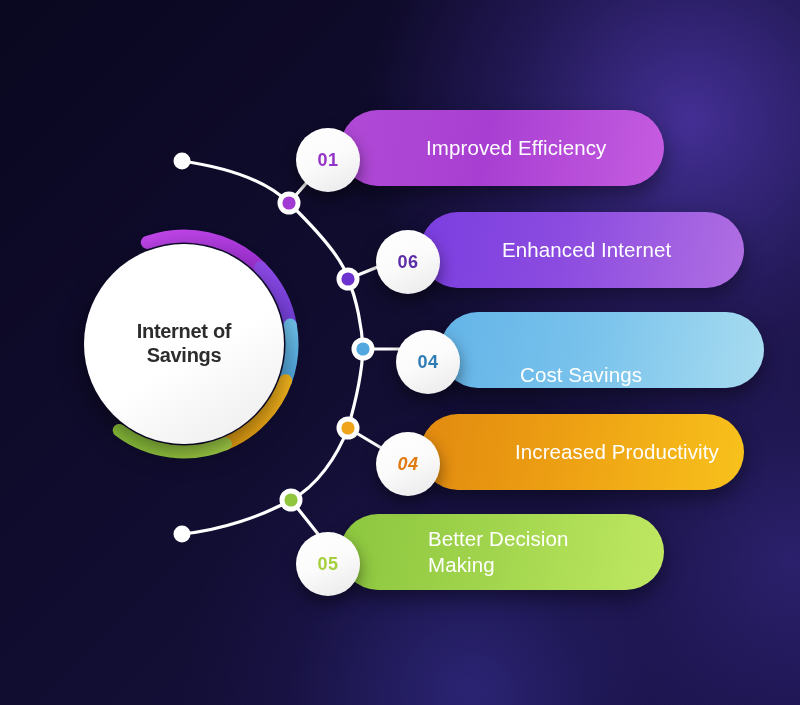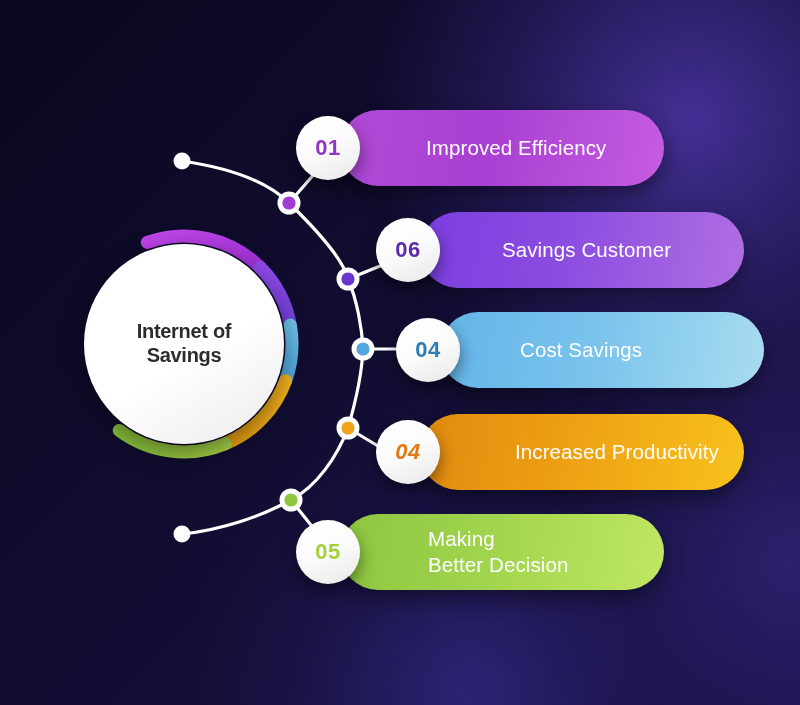--- a/index.html
+++ b/index.html
@@ -44,26 +44,26 @@
     position:absolute; left:44px; top:0; height:76px;
     border-radius:38px;
     display:flex; align-items:center;
     box-shadow:0 9px 20px rgba(0,0,0,0.40);
   }
   .pill-label {
     color:#ffffff; font-size:20.5px; line-height:1.25;
     letter-spacing:0.1px;
   }
   .badge {
-    position:absolute; left:0; top:6px; width:64px; height:64px;
+    position:absolute; left:0; top:18px; width:64px; height:64px;
     border-radius:50%;
     background:linear-gradient(155deg,#ffffff 0%,#fbfbfb 50%,#e8e8e8 100%);
     box-shadow:0 7px 16px rgba(0,0,0,0.45);
     display:flex; align-items:center; justify-content:center;
-    font-size:22px; font-weight:bold; letter-spacing:0.5px;
+    font-size:18px; font-weight:bold; letter-spacing:0.5px;
     z-index:4;
   }
 
   
   #row-1 { left:296px; top:110px; }
   #row-1 .pill { width:324px; padding-left:86px; }
   #row-2 { left:376px; top:212px; }
   #row-2 .pill { width:324px; padding-left:82px; }
   #row-3 { left:396px; top:312px; }
   #row-3 .pill { width:324px; padding-left:80px; }
@@ -159,47 +159,47 @@
       <div class="pill-label">
         <div>Improved Efficiency</div>
       </div>
     </div>
     <div class="badge" style="color: rgb(147, 51, 200);">01</div>
   </div>
 
   <div class="row" id="row-2">
     <div class="pill" style="background: linear-gradient(100deg, rgb(123, 62, 224) 0%, rgb(140, 76, 224) 45%, rgb(176, 111, 226) 100%);">
       <div class="pill-label">
-        <div>Savings Customer</div>
+        <div>Enhanced Internet</div>
       </div>
     </div>
     <div class="badge" style="color: rgb(91, 45, 168);">06</div>
   </div>
 
   <div class="row" id="row-3">
-    <div class="pill" style="background: linear-gradient(100deg, rgb(100, 180, 232) 0%, rgb(120, 194, 236) 45%, rgb(168, 220, 240) 100%);">
+    <div class="pill" style="background: linear-gradient(100deg, rgb(100, 180, 232) 0%, rgb(120, 194, 236) 45%, rgb(168, 220, 240) 100%); align-items: flex-end;">
       <div class="pill-label">
         <div>Cost Savings</div>
       </div>
     </div>
     <div class="badge" style="color: rgb(46, 124, 181);">04</div>
   </div>
 
   <div class="row" id="row-4">
     <div class="pill" style="background: linear-gradient(100deg, rgb(226, 138, 16) 0%, rgb(237, 160, 19) 45%, rgb(248, 194, 28) 100%);">
       <div class="pill-label">
         <div>Increased Productivity</div>
       </div>
     </div>
     <div class="badge" style="color: rgb(224, 122, 18); font-style: italic;">04</div>
   </div>
 
   <div class="row" id="row-5">
     <div class="pill" style="background: linear-gradient(100deg, rgb(140, 198, 63) 0%, rgb(160, 212, 76) 45%, rgb(192, 232, 98) 100%);">
       <div class="pill-label">
+        <div>Better Decision</div>
         <div>Making</div>
-        <div>Better Decision</div>
       </div>
     </div>
     <div class="badge" style="color: rgb(165, 207, 61);">05</div>
   </div>
 
 </div>
 
 </body></html>

